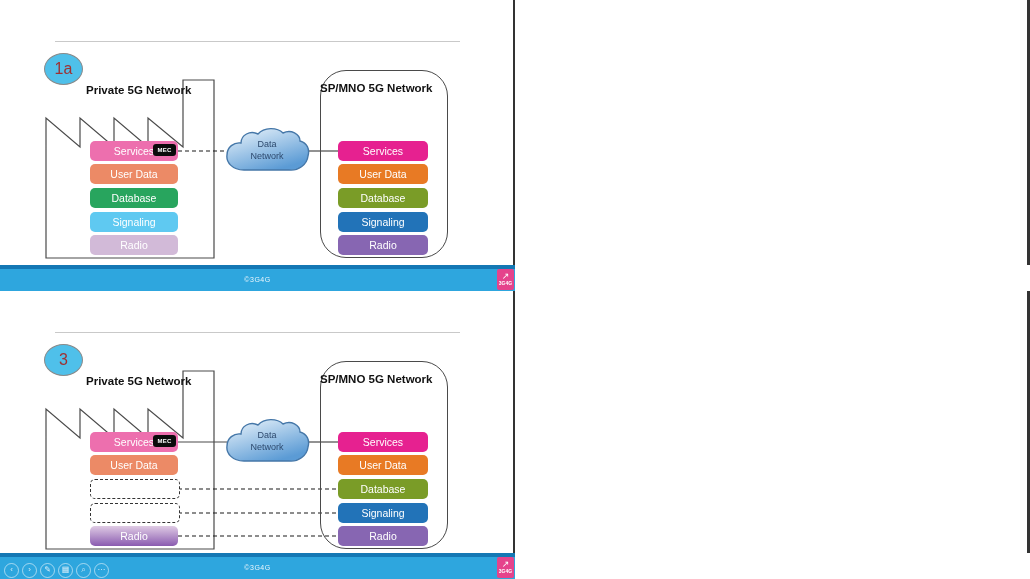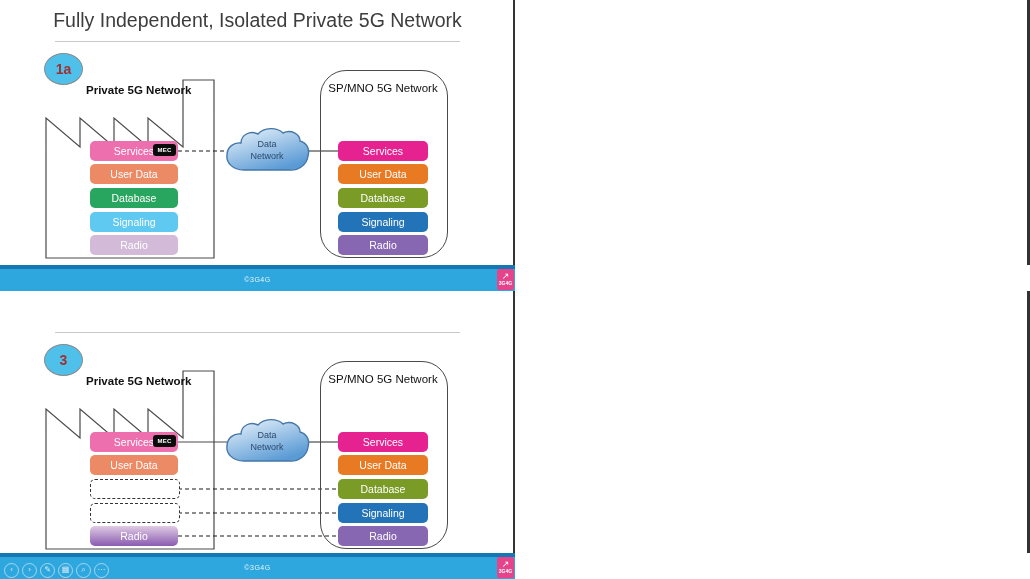--- a/index.html
+++ b/index.html
@@ -18,27 +18,27 @@
            border-top:4px solid #1478b4}
   .copy{position:absolute;left:0;right:0;top:7px;text-align:center;font-size:7px;
         color:#eaf6fc;letter-spacing:.5px}
   .logo{position:absolute;right:1px;top:0px;width:17px;height:21px;background:#e5438c;
         border-radius:2px;color:#fff;display:flex;flex-direction:column;align-items:center;
         justify-content:center;font-size:5px;font-weight:bold;line-height:1}
   .logo .sw{font-size:9px;line-height:.8;font-weight:normal}
   .overlay{position:absolute;left:0;top:0}
   
   .badge{position:absolute;left:44px;top:53px;width:37px;height:30px;border-radius:50%;
-         background:#4fc0ea;border:1.5px solid #8a8a8a;color:#9e3132;font-weight:bold;
-         font-size:14px;display:flex;align-items:center;justify-content:center}
+         background:#4fc0ea;border:1.5px solid #8a8a8a;color:#9e3132;font-weight:normal;
+         font-size:16px;display:flex;align-items:center;justify-content:center}
   .plabel{position:absolute;left:86px;top:84px;font-size:11.5px;font-weight:bold;color:#111}
   .pubbox{position:absolute;left:320px;top:70px;width:126px;height:186px;
           border:1.5px solid #4a4a4a;border-radius:26px}
-  .publabel{position:absolute;left:320px;top:82px;width:126px;text-align:center;
-            font-size:11.5px;font-weight:normal;color:#111}
+  .publabel{position:absolute;left:320px;top:82px;width:126px;
+            font-size:11.5px;font-weight:bold;color:#111}
   .sbox{position:absolute;height:20px;border-radius:5px;color:#fff;font-size:10.5px;
         display:flex;align-items:center;justify-content:center}
   .priv{left:90px;width:88px}
   .pub{left:338px;width:90px}
   .r0{top:141px}.r1{top:164px}.r2{top:188px}.r3{top:212px}.r4{top:235px}
   .sbox.dashed{border:1.2px dashed #333;background:#fff;height:18px}
   .mec{position:absolute;left:153px;top:144px;width:23px;height:12px;background:#0b0b0b;
        border-radius:3px;color:#fff;font-size:6px;font-weight:bold;letter-spacing:.3px;
        display:flex;align-items:center;justify-content:center}
   .cloudtxt{position:absolute;left:240px;top:139px;width:54px;text-align:center;
@@ -195,21 +195,20 @@
     <div class="sfooter">
       <div class="copy">©3G4G</div>
       <div class="logo">
         <span class="sw">↗</span>
         <span>3G4G</span>
       </div>
     </div>
   </div>
 
   <div class="slide" id="s2">
-    <div class="title">Fully Independent, Isolated Private 5G Network</div>
     <div class="trule"></div>
     <div class="badge">1a</div>
 
     <svg class="overlay" width="515" height="291">
       <path d="M46,258 L46,118 L80,147 L80,118 L114,147 L114,118 L148,147 L148,118 L183,147 L183,80 L214,80 L214,258 Z" fill="none" stroke="#4a4a4a" stroke-width="1.2"></path>
       <line x1="178" y1="151" x2="227" y2="151" stroke="#1a1a1a" stroke-width="1.2" stroke-dasharray="4,3"></line>
       <line x1="308" y1="151" x2="338" y2="151" stroke="#4a4a4a" stroke-width="1.2"></line>
       <path transform="translate(224,128)" d="M20,42 C8,42 2,34 3,27 C3,19 10,14 17,15 C17,7 26,2 34,6 C40,-1 53,-1 59,5 C67,1 76,6 76,13 C83,15 86,21 84,28 C83,37 74,43 65,42 Z" fill="url(#cg)" stroke="#4577a8" stroke-width="1.4"></path>
     </svg>
     <div class="cloudtxt">Data Network</div>

